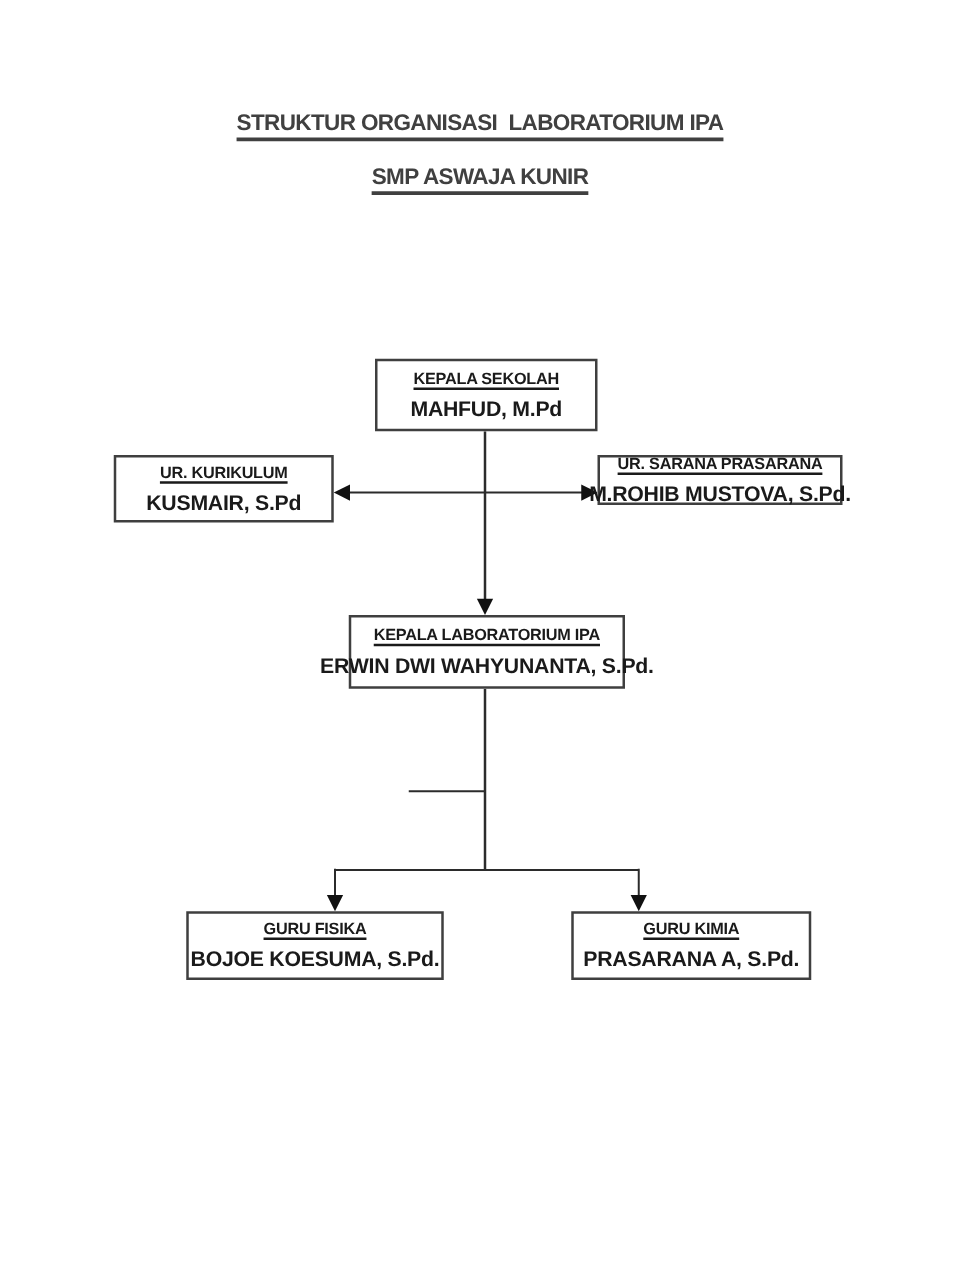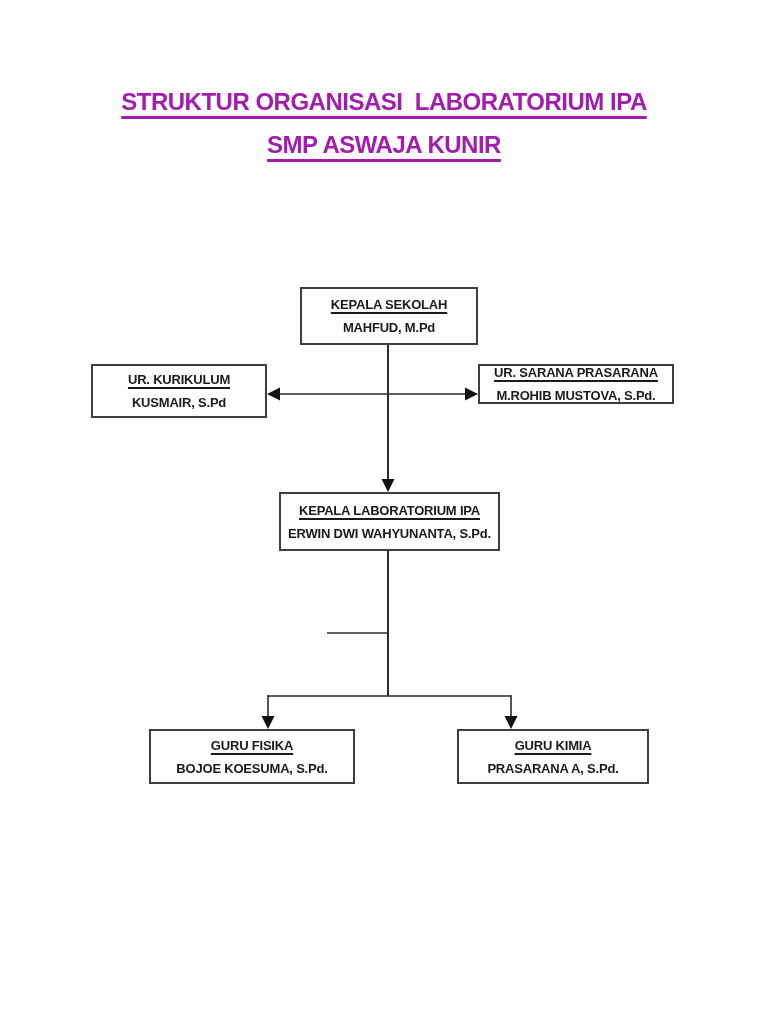--- a/index.html
+++ b/index.html
@@ -10,28 +10,28 @@
     background: #ffffff;
     font-family: "Liberation Sans", sans-serif;
     color: #1a1a1a;
     overflow: hidden;
   }
   .doc-title {
     position: absolute;
     left: 0;
     width: 768px;
     text-align: center;
-    font-size: 24px;
+    font-size: 18px;
     font-weight: bold;
     letter-spacing: -0.5px;
     white-space: pre-wrap;
     text-decoration: underline;
     text-decoration-thickness: 3px;
     text-underline-offset: 6px;
-    color: #a21caf;
+    color: #404040;
   }
   #title-line1 { top: 88px; }
   #title-line2 { top: 131px; }
 
   .node {
     position: absolute;
     box-sizing: border-box;
     border: 2px solid #3f3f3f;
     background: #ffffff;
     display: flex;
@@ -45,21 +45,21 @@
   .node .role {
     font-size: 13px;
     font-weight: bold;
     letter-spacing: -0.2px;
     text-decoration: underline;
     text-decoration-thickness: 1.5px;
     text-underline-offset: 3px;
     white-space: nowrap;
   }
   .node .person {
-    font-size: 13px;
+    font-size: 17px;
     font-weight: bold;
     letter-spacing: -0.2px;
     white-space: nowrap;
   }
 
   #connector-svg {
     position: absolute;
     left: 0; top: 0;
     width: 768px; height: 1024px;
     pointer-events: none;

